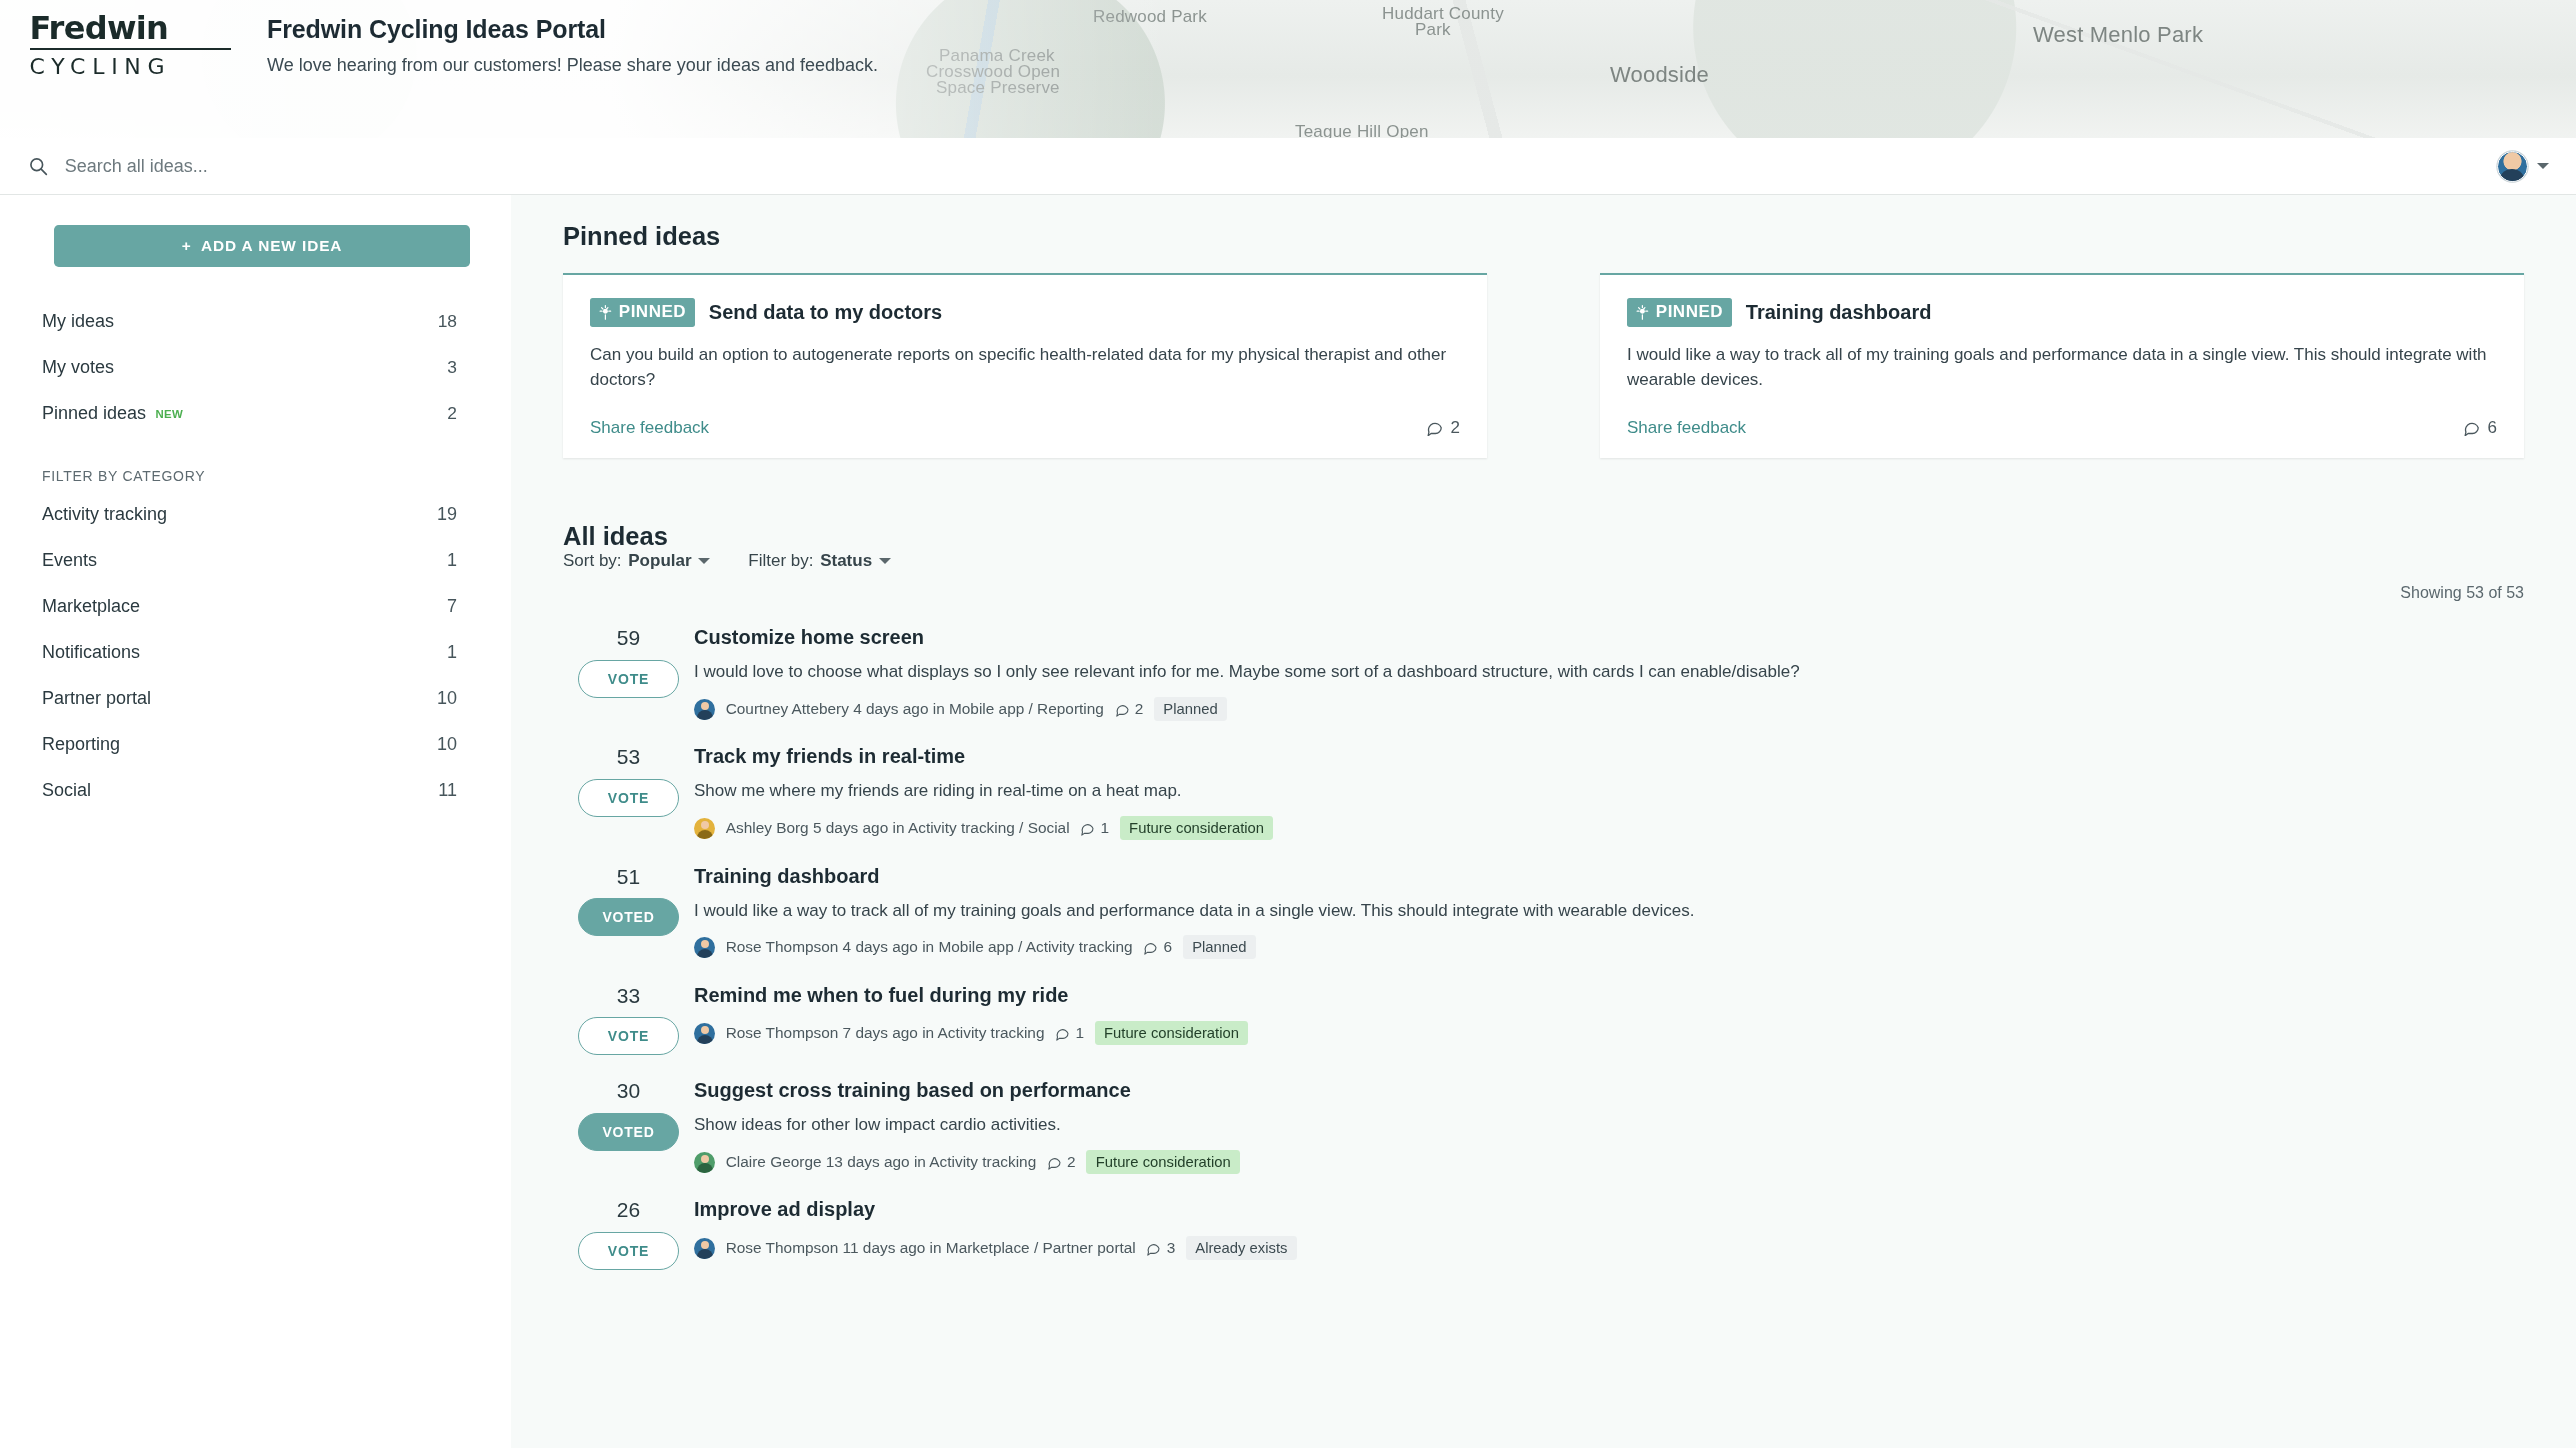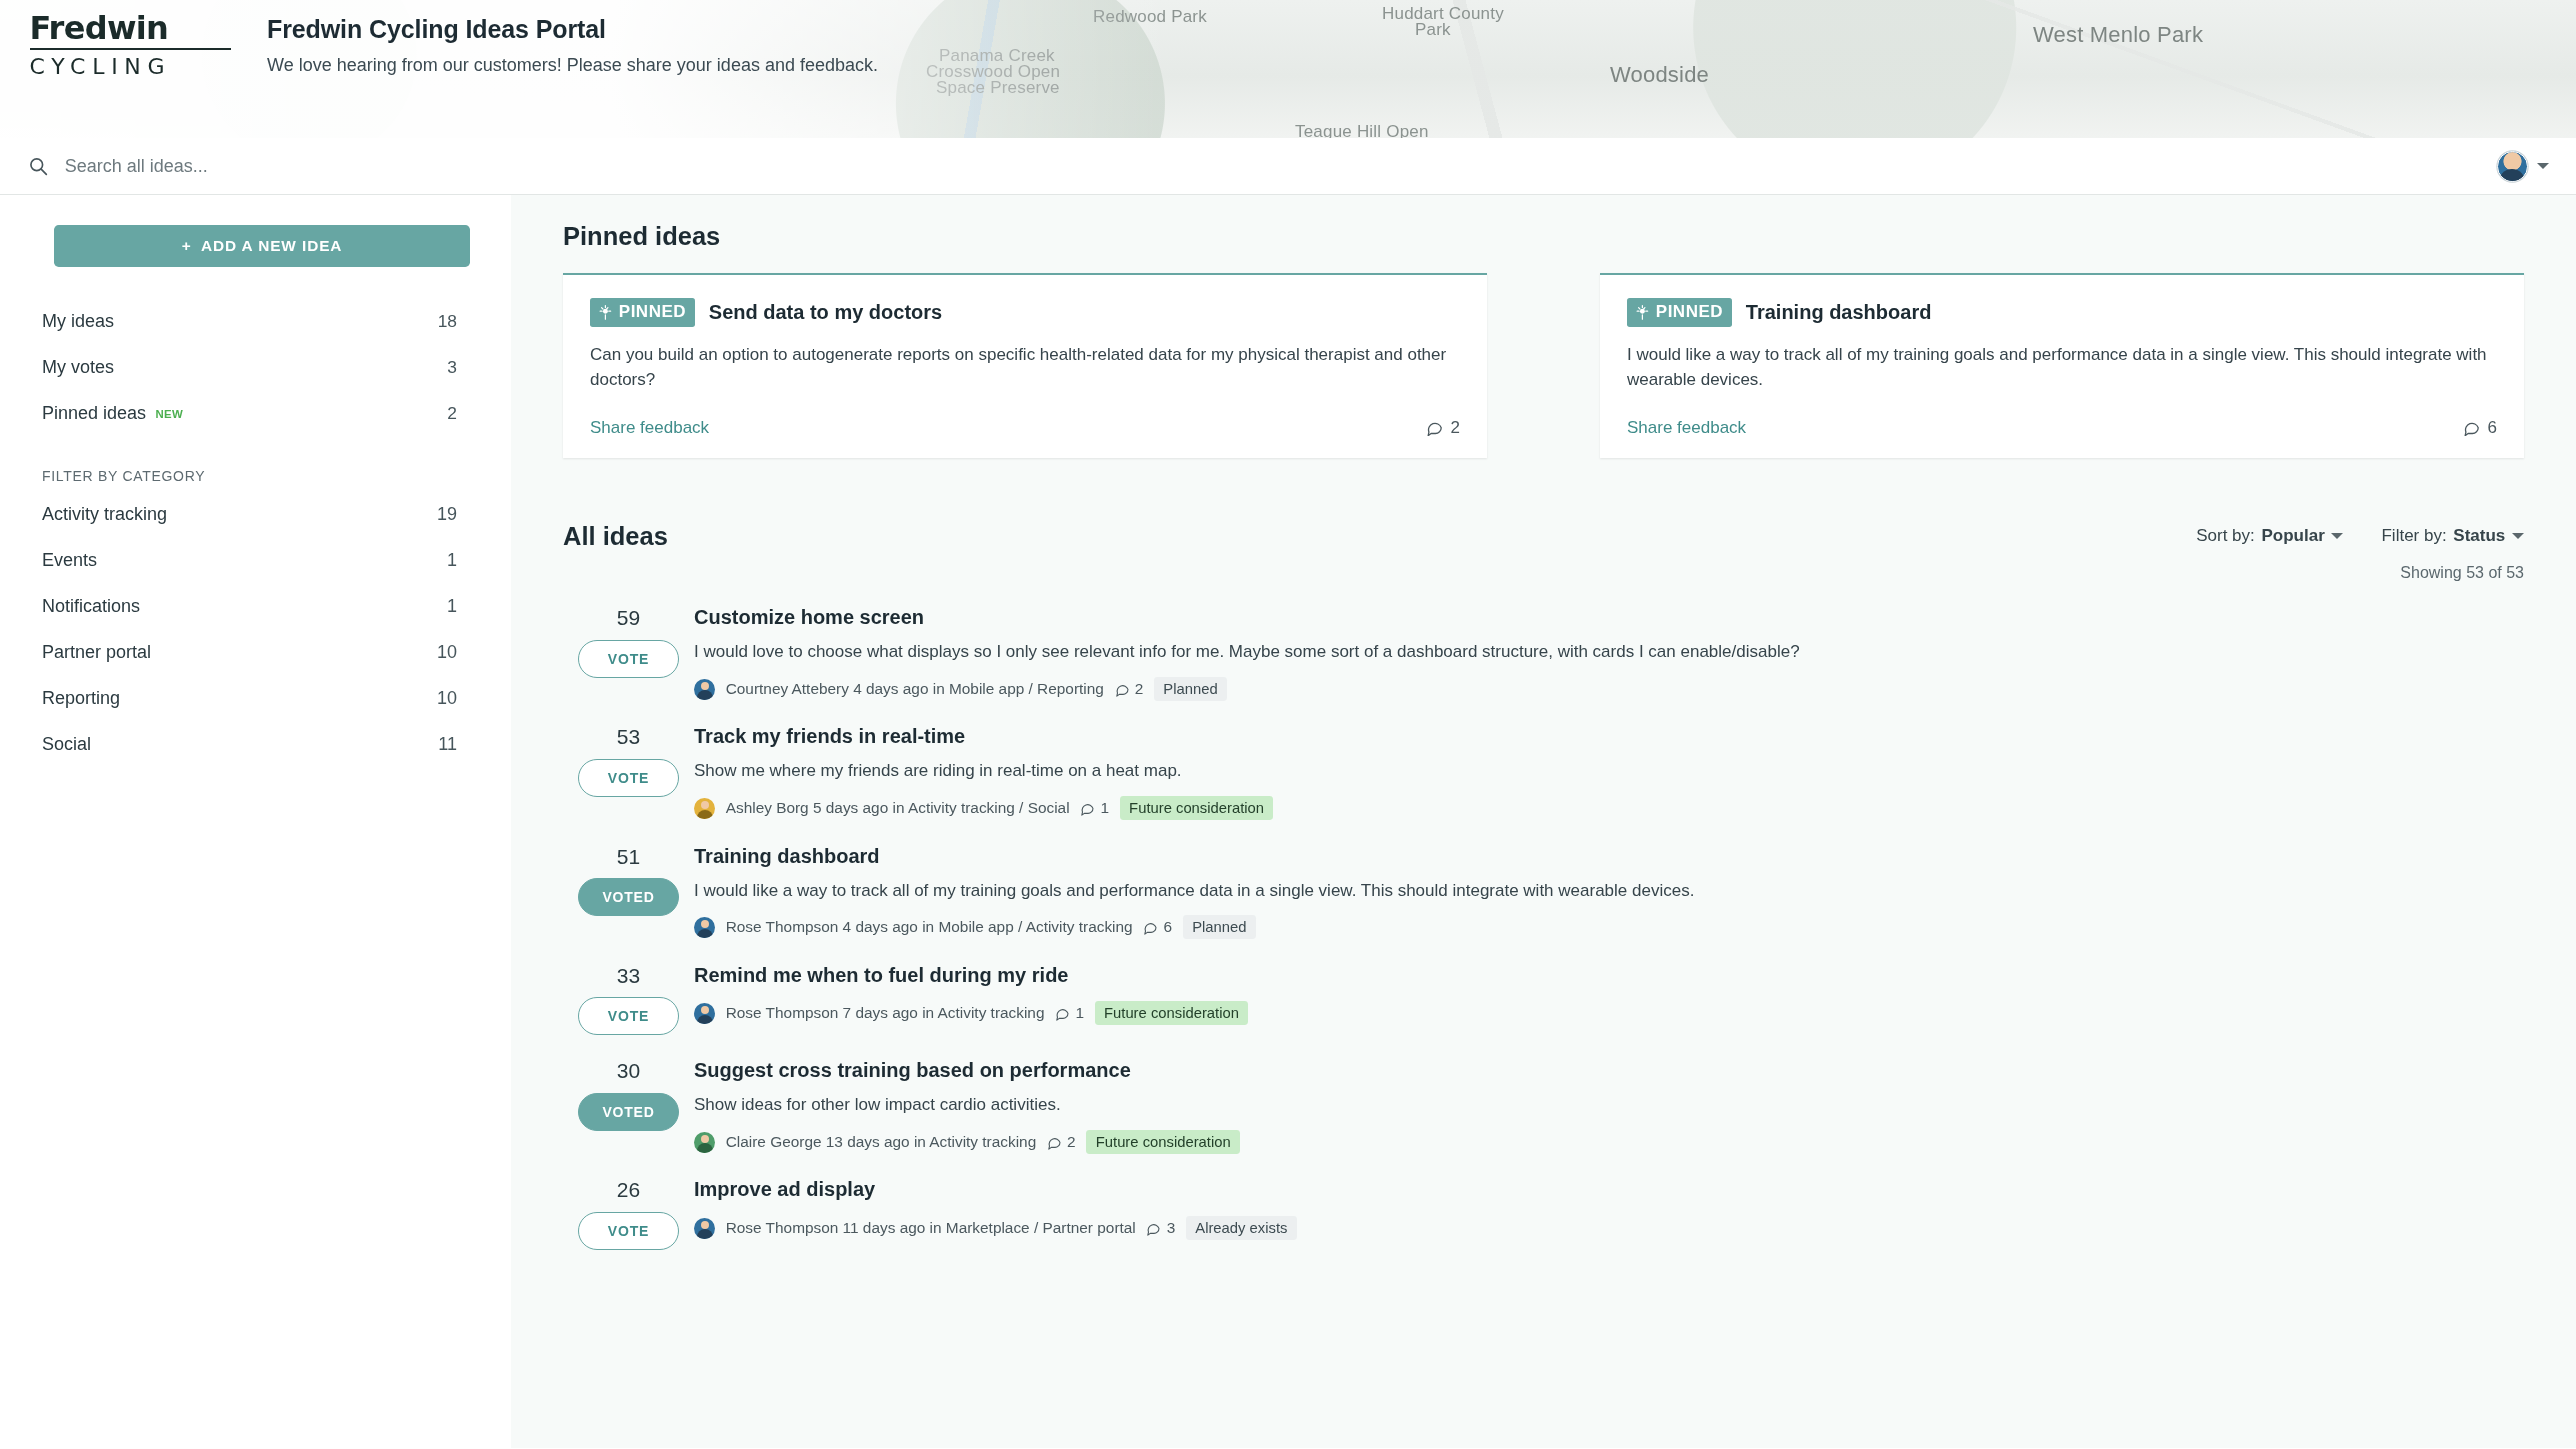--- a/index.html
+++ b/index.html
@@ -161,21 +161,21 @@
     background: #67a6a3; color:#fff; font-size: 17px; font-weight: bold;
     letter-spacing: 0.5px; padding: 4.7px 9.4px 4.7px 8px; border-radius: 2.7px;
     display:flex; align-items:center; gap: 6px;
   }
   .pinned-title { font-size: 20px; font-weight: bold; color:#1d2b33; }
   .pinned-body { font-size: 17px; color:#36444b; line-height: 1.5; margin-top: 14.8px; max-width: 865px; }
   .pinned-foot { display:flex; align-items:flex-end; justify-content: space-between; margin-top: 25px; }
   .share-link { color:#3f8c8a; font-size: 17px; cursor:pointer; }
   .cmt { display:flex; align-items:center; gap: 6.7px; color:#4a575d; font-size: 17px; }
 
-  .allideas-head { display:flex; align-items:center; justify-content: space-between; margin-top: 64px; }
+  .allideas-head { display:flex; align-items:flex-start; justify-content: space-between; margin-top: 64px; flex-direction: column; }
   .sortfilter { display:flex; gap: 38px; align-items:center; }
   .sf-item { font-size: 17px; color:#37454b; display:flex; align-items:center; gap:6.7px; cursor:pointer; }
   .sf-item b { font-weight: bold; }
   .showing { text-align: right; font-size: 16px; color:#5b686e; margin-top: 13.4px; }
 
   .idea-row { display:flex; margin-top: 23px; }
   .vote-col { width: 131px; flex: 0 0 131px; text-align:center; padding-top: 1.3px; }
   .vote-num { font-size: 21px; color:#2b3a40; }
   .vote-btn {
     margin-top: 9.4px;
@@ -291,20 +291,24 @@
 
     <div class="section-title">FILTER BY CATEGORY</div>
     <div class="cat-list" id="cat-list">
         <div class="cat-row">
           <span class="label">Activity tracking</span>
           <span class="count">19</span>
         </div>
         <div class="cat-row">
           <span class="label">Events</span>
           <span class="count">1</span>
+        </div>
+        <div class="cat-row">
+          <span class="label">Marketplace</span>
+          <span class="count">7</span>
         </div>
         <div class="cat-row">
           <span class="label">Notifications</span>
           <span class="count">1</span>
         </div>
         <div class="cat-row">
           <span class="label">Partner portal</span>
           <span class="count">10</span>
         </div>
         <div class="cat-row">

